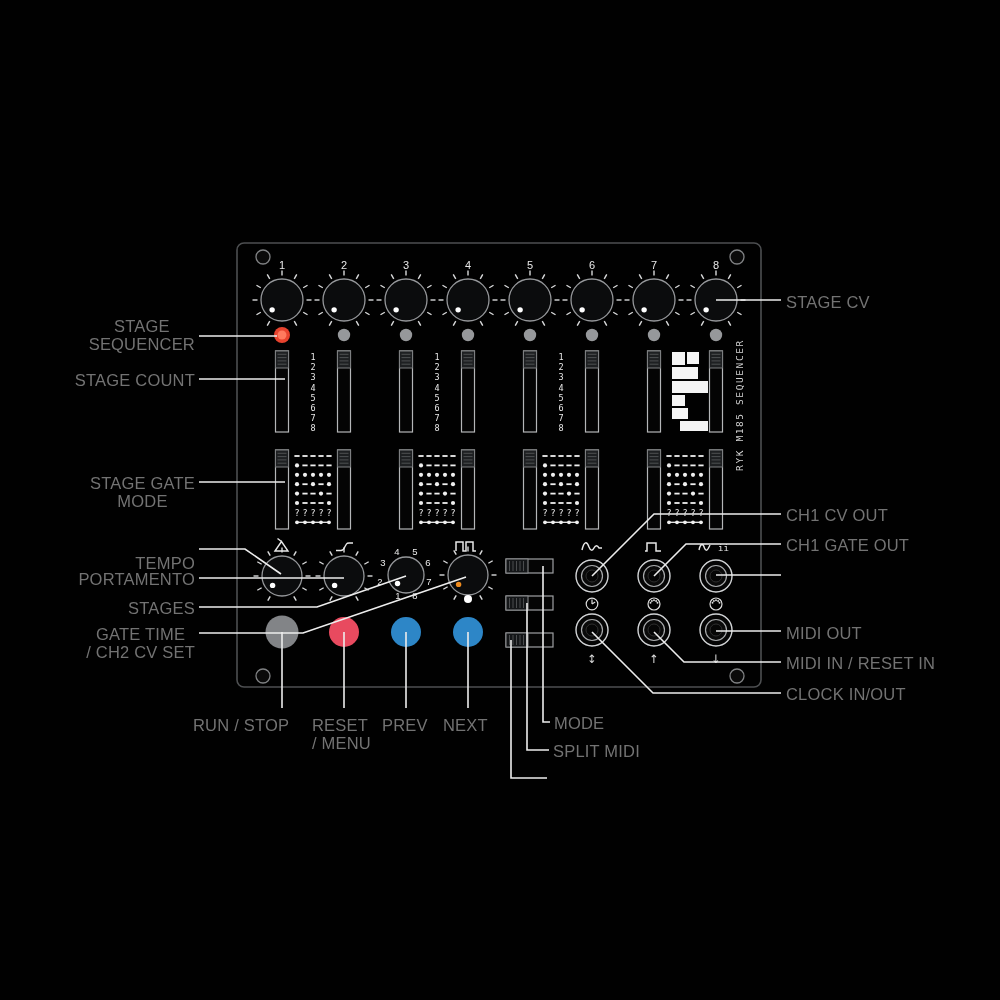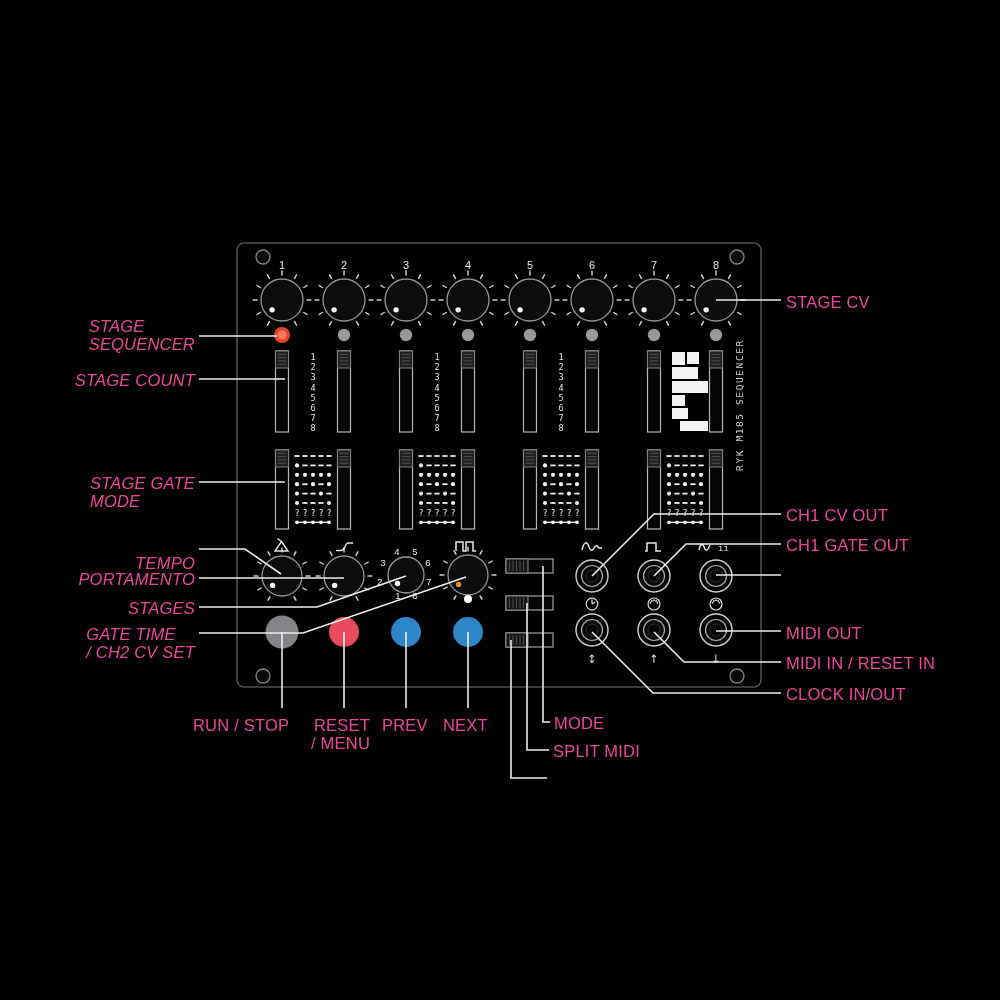--- a/index.html
+++ b/index.html
@@ -1,23 +1,23 @@
 <!DOCTYPE html>
 <html><head>
 <meta charset="utf-8">
 <style>
   html,body{margin:0;padding:0;background:#000;}
   #stage{position:relative;width:1000px;height:1000px;background:#010101;overflow:hidden;
          font-family:"Liberation Sans",sans-serif;}
   #panel-svg{position:absolute;left:0;top:0;}
-  .lbl{position:absolute;font:16.5px/18px "Liberation Sans",sans-serif;color:#ec4899;
+  .lbl{position:absolute;font:16.5px/18px "Liberation Sans",sans-serif;color:#737373;
        letter-spacing:.2px;white-space:nowrap;}
-  .lbl.ra{right:805px;text-align:left;font-style:italic;}
+  .lbl.ra{right:805px;text-align:center;}
   .lbl.la{left:786px;}
-  .lbl.ctr{text-align:right;}
+  .lbl.ctr{text-align:left;margin-left:12px;}
   .knum{position:absolute;width:22px;text-align:center;font:11px "Liberation Sans",sans-serif;color:#e8e8e8;}
   .digcol{position:absolute;width:12px;text-align:center;font:8.5px/10.2px "DejaVu Sans Mono",monospace;color:#e9e9e9;}
   .digcol span{display:block;}
   .stgnum{position:absolute;width:12px;text-align:center;font:9.5px "Liberation Sans",sans-serif;color:#eaeaea;}
   #brand{position:absolute;left:739px;top:405px;transform:translate(-50%,-50%) rotate(-90deg);
          font:9.5px "DejaVu Sans Mono",monospace;letter-spacing:1.6px;color:#d4d4d4;white-space:nowrap;}
 </style>
 </head>
 <body>
 

